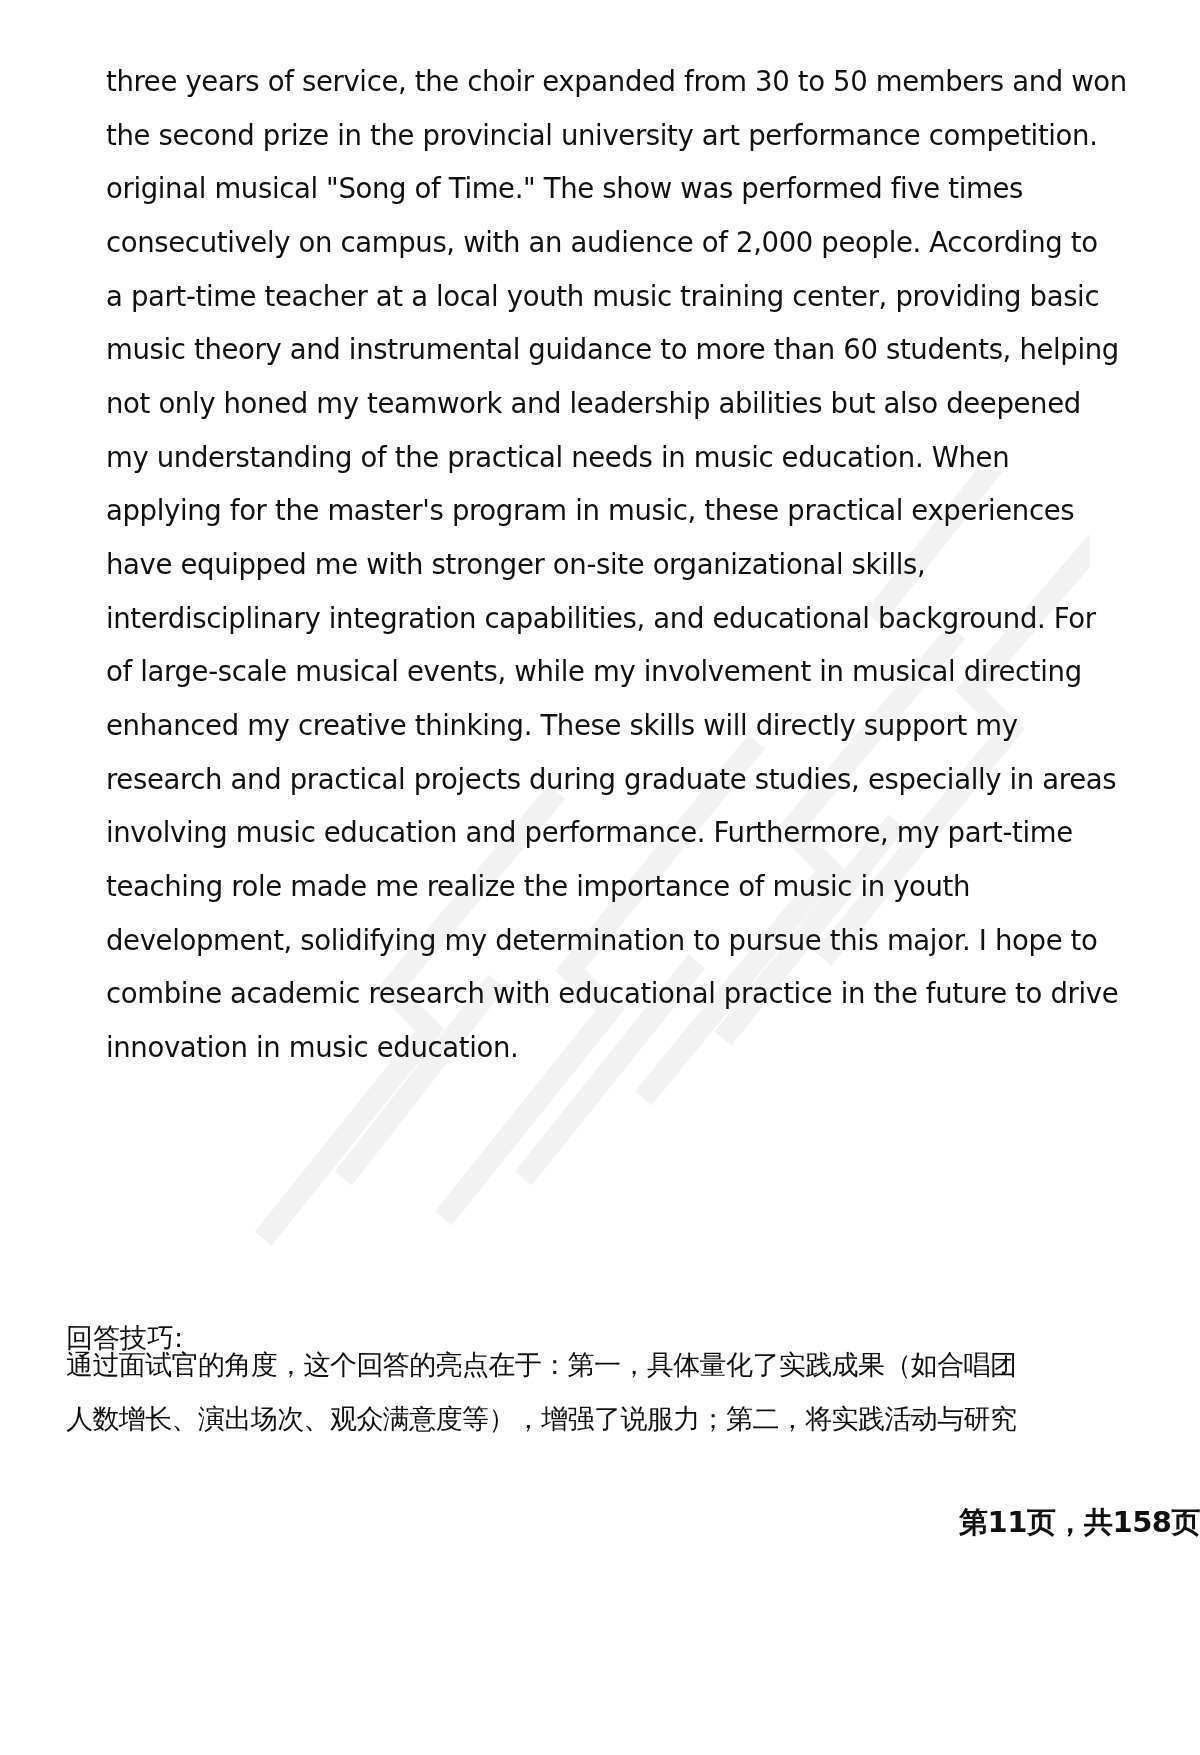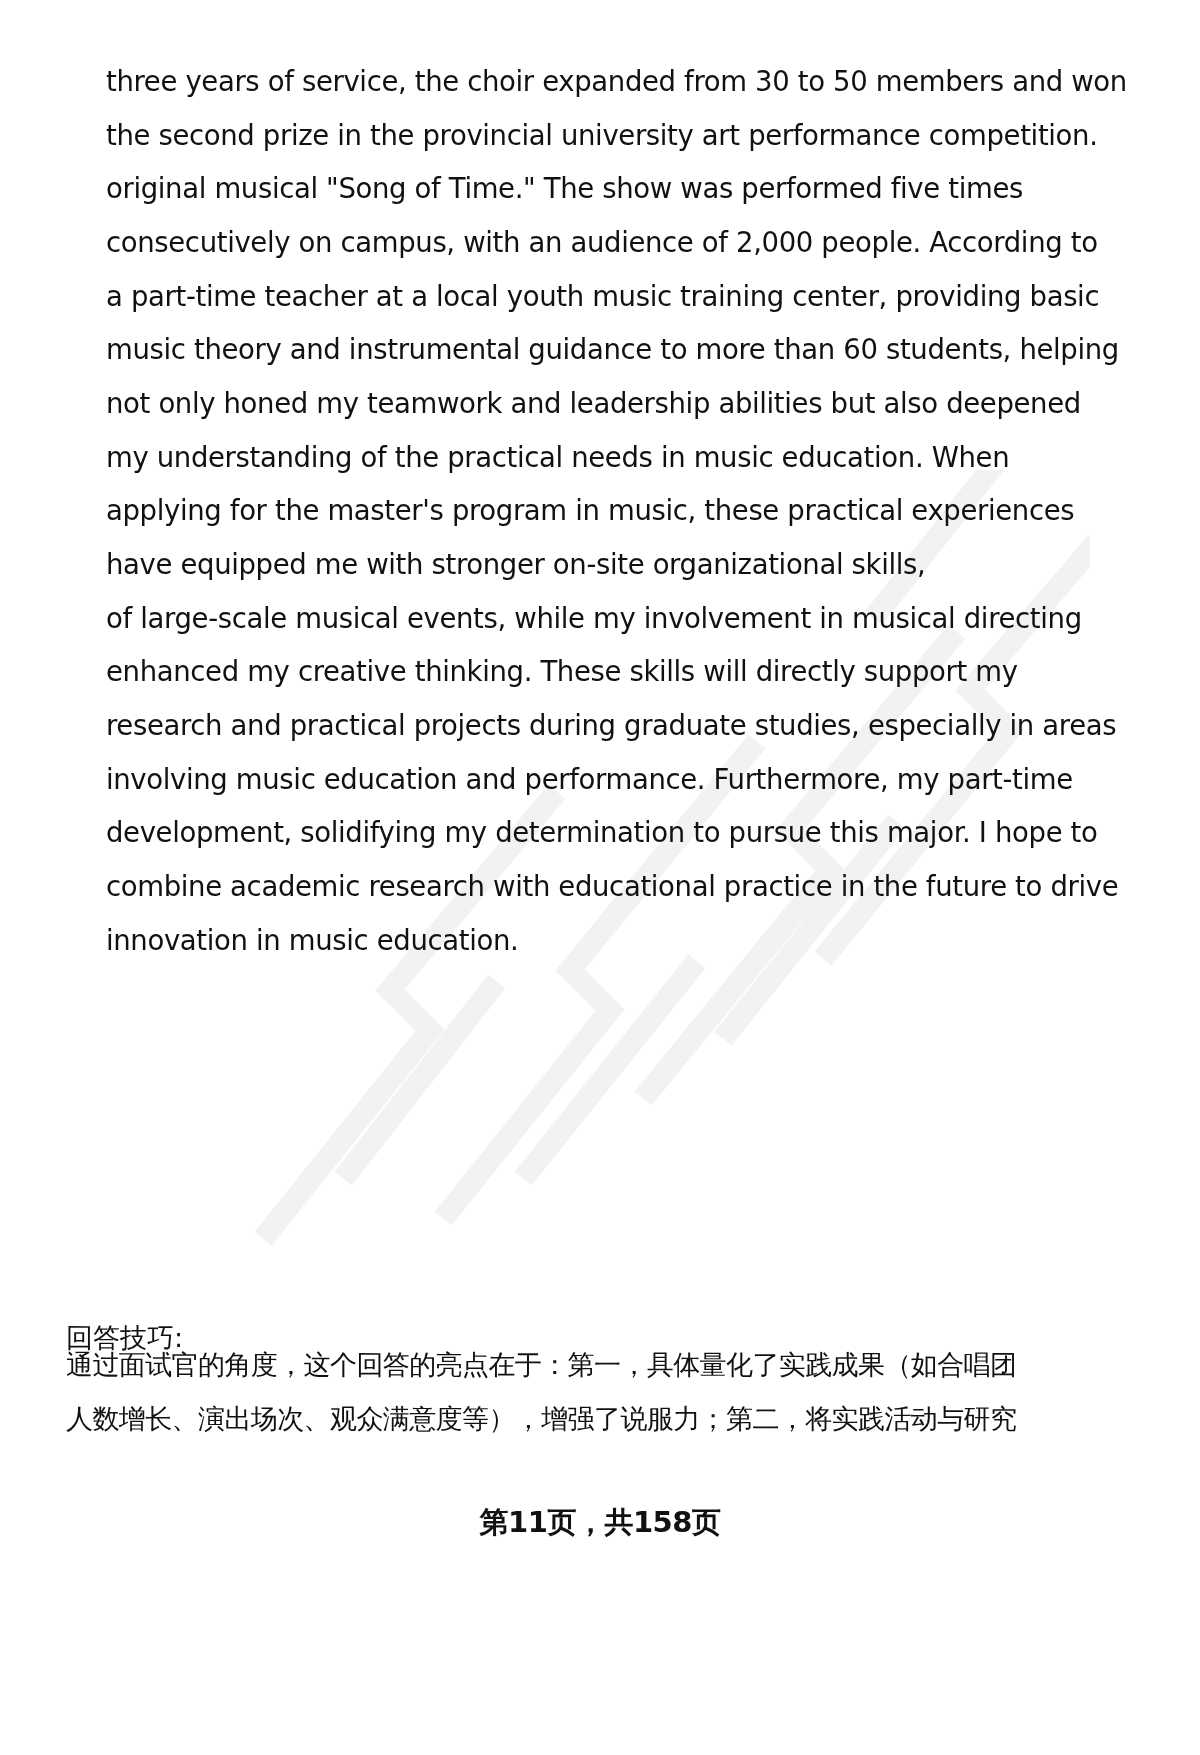--- a/index.html
+++ b/index.html
@@ -22,21 +22,21 @@
     .tips-heading {
       position: absolute; left: 66px; top: 1311px;
       font-family: "DejaVu Sans", sans-serif; font-size: 27px; line-height: 53px; color: #111111;
     }
     .tips-body {
       position: absolute; left: 66px; top: 1338px; width: 1100px;
       font-family: "DejaVu Sans", sans-serif; font-size: 27px; line-height: 54px; color: #111111;
       letter-spacing: -0.6px;
     }
     .page-footer {
-      position: absolute; left: 0; top: 1503px; width: 1200px; text-align: center;
+      position: absolute; left: 0; top: 1503px; width: 1200px; text-align: right;
       font-family: "DejaVu Sans", sans-serif; font-size: 29px; font-weight: bold; color: #111111;
       letter-spacing: -0.5px;
     }
   </style>
 </head>
 <body>
 
 <div class="page">
 
   <svg class="watermark" viewBox="0 0 860 780">
@@ -56,24 +56,26 @@
     <span class="line">three years of service, the choir expanded from 30 to 50 members and won</span>
     <span class="line">the second prize in the provincial university art performance competition.</span>
     <span class="line">original musical "Song of Time." The show was performed five times</span>
     <span class="line">consecutively on campus, with an audience of 2,000 people. According to</span>
     <span class="line">a part-time teacher at a local youth music training center, providing basic</span>
     <span class="line">music theory and instrumental guidance to more than 60 students, helping</span>
     <span class="line">not only honed my teamwork and leadership abilities but also deepened</span>
     <span class="line">my understanding of the practical needs in music education. When</span>
     <span class="line">applying for the master's program in music, these practical experiences</span>
     <span class="line">have equipped me with stronger on-site organizational skills,</span>
+    <span class="line">interdisciplinary integration capabilities, and educational background. For</span>
     <span class="line">of large-scale musical events, while my involvement in musical directing</span>
     <span class="line">enhanced my creative thinking. These skills will directly support my</span>
     <span class="line">research and practical projects during graduate studies, especially in areas</span>
     <span class="line">involving music education and performance. Furthermore, my part-time</span>
+    <span class="line">teaching role made me realize the importance of music in youth</span>
     <span class="line">development, solidifying my determination to pursue this major. I hope to</span>
     <span class="line">combine academic research with educational practice in the future to drive</span>
     <span class="line">innovation in music education.</span>
   </div>
 
   <div class="tips-heading">回答技巧:</div>
 
   <div class="tips-body">
     <span class="line">通过面试官的角度，这个回答的亮点在于：第一，具体量化了实践成果（如合唱团</span>
     <span class="line">人数增长、演出场次、观众满意度等），增强了说服力；第二，将实践活动与研究</span>

